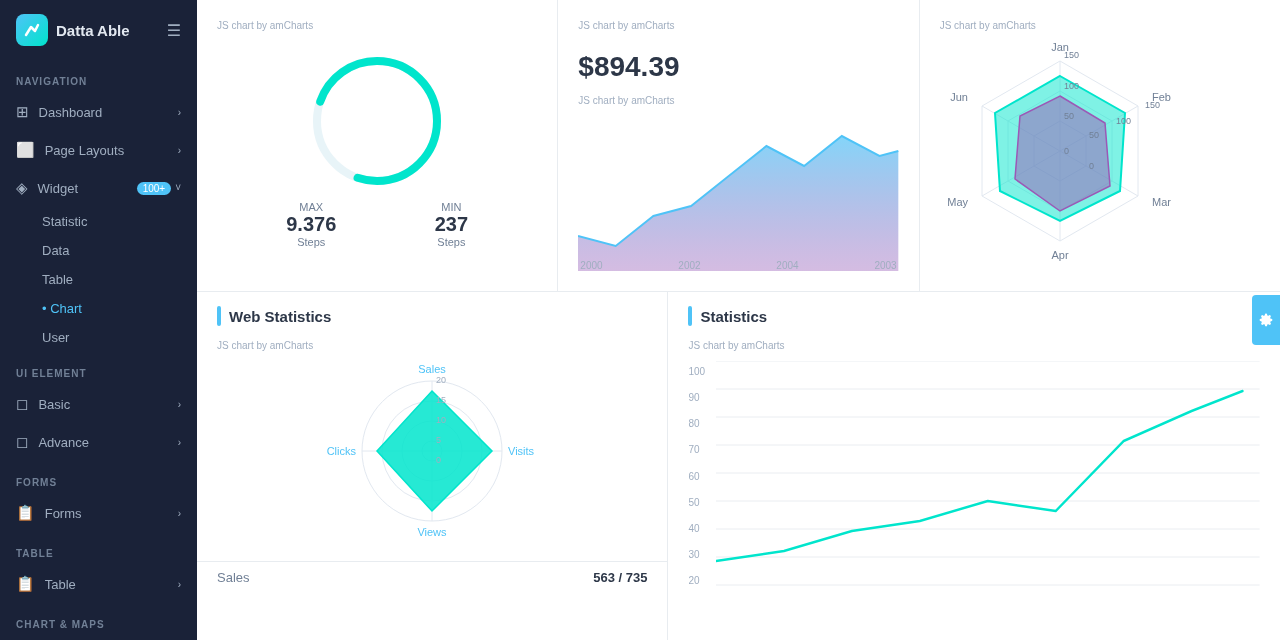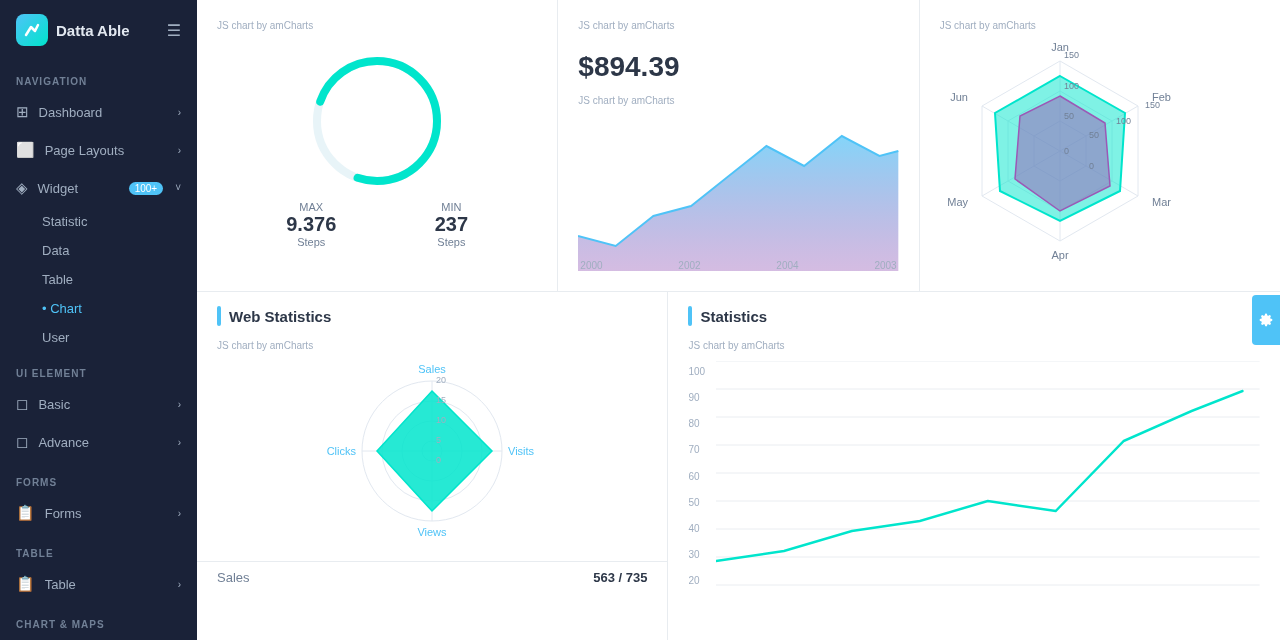--- a/index.html
+++ b/index.html
@@ -261,21 +261,21 @@
       <span>Page Layouts</span>
     </div>
     <span class="nav-arrow">›</span>
   </div>
 
   <div class="nav-item">
     <div class="nav-item-left">
       <span class="nav-icon">◈</span>
       <span>Widget</span>
     </div>
-    <div style="display:flex;align-items:flex-start;gap:8px;">
+    <div style="display:flex;align-items:flex-start;gap:0;">
       <span class="nav-badge">100+</span>
       <span class="nav-arrow">˅</span>
     </div>
   </div>
 
   <div class="sub-item">Statistic</div>
   <div class="sub-item">Data</div>
   <div class="sub-item">Table</div>
   <div class="sub-item active">Chart</div>
   <div class="sub-item">User</div>

